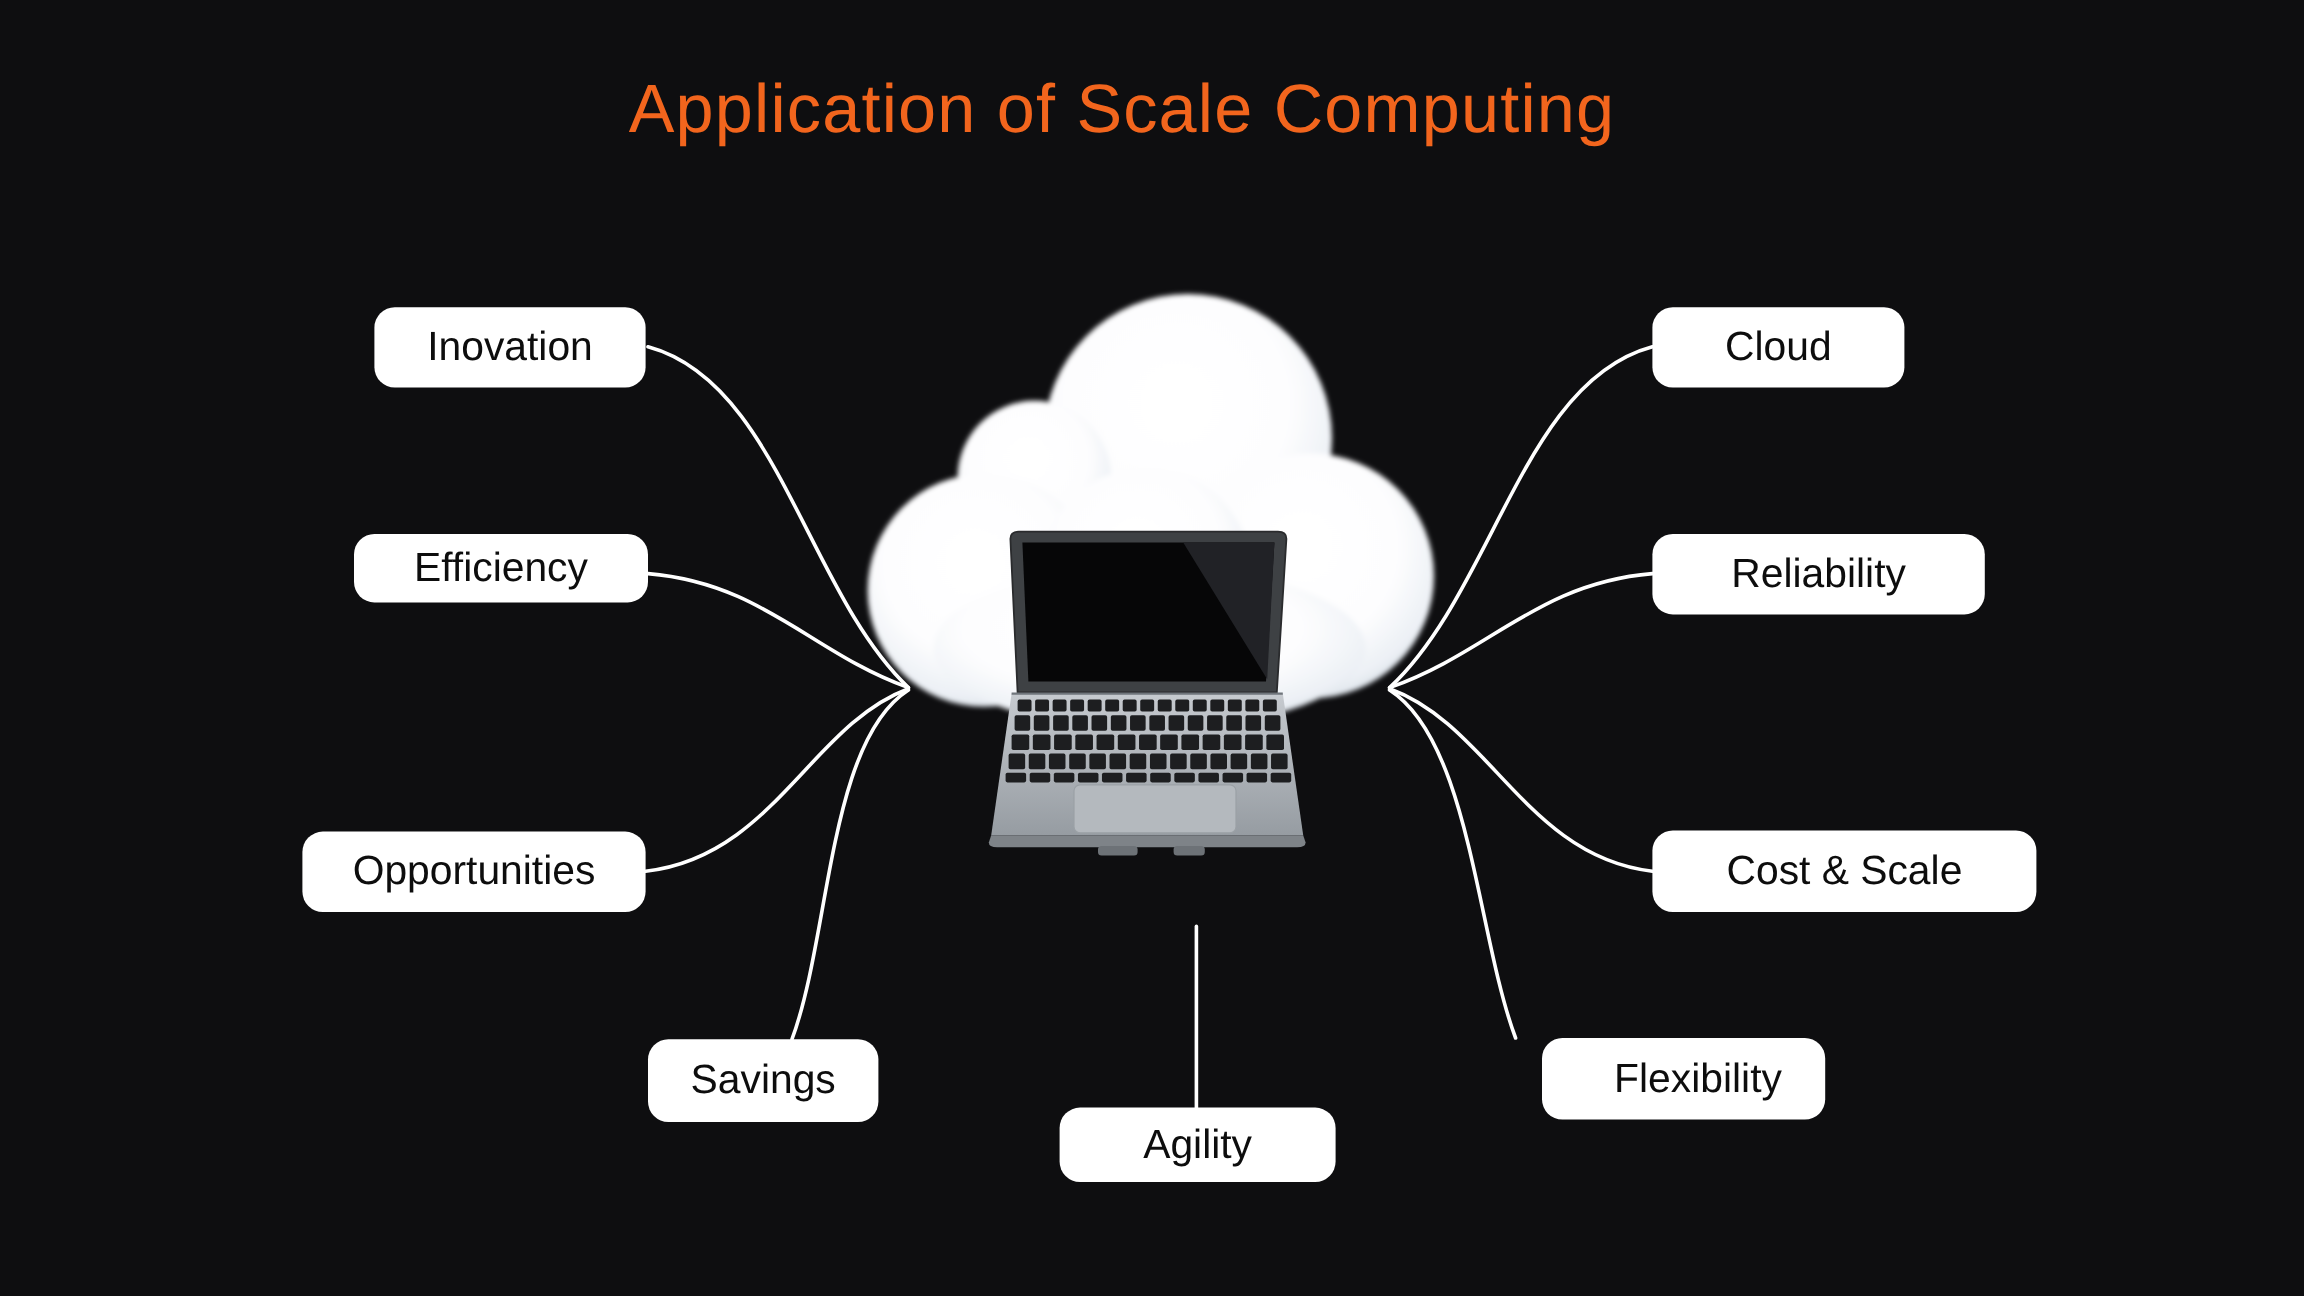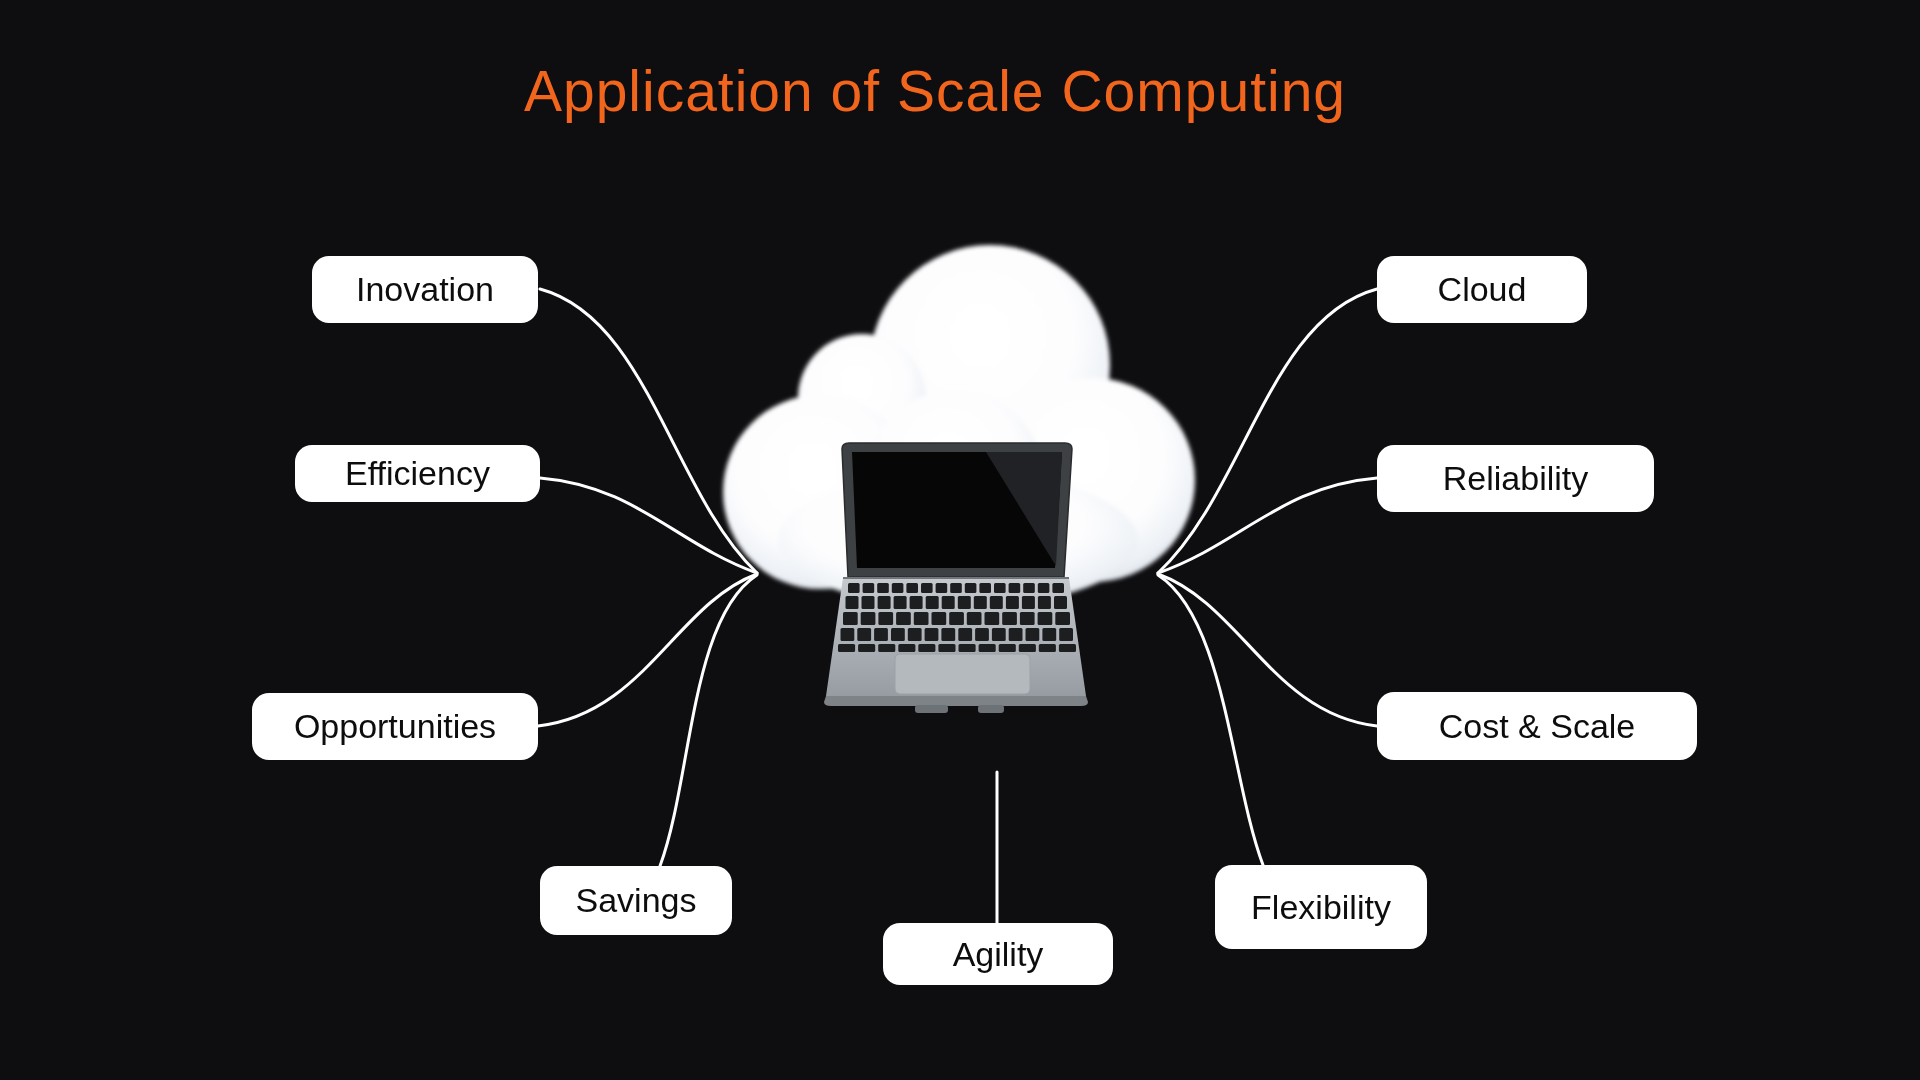--- a/index.html
+++ b/index.html
@@ -158,21 +158,21 @@
       </div>
       <div class="node" style="left: 252px; top: 693px; width: 286px; height: 67px;">
         <span>Opportunities</span>
       </div>
       <div class="node" style="left: 540px; top: 866px; width: 192px; height: 69px;">
         <span>Savings</span>
       </div>
       <div class="node" style="left: 883px; top: 923px; width: 230px; height: 62px;">
         <span>Agility</span>
       </div>
-      <div class="node" style="left: 1215px; top: 865px; width: 212px; height: 84px;">
+      <div class="node" style="left: 1285px; top: 865px; width: 212px; height: 68px; padding-left: 24px;">
         <span>Flexibility</span>
       </div>
       <div class="node" style="left: 1377px; top: 692px; width: 320px; height: 68px;">
         <span>Cost &amp; Scale</span>
       </div>
       <div class="node" style="left: 1377px; top: 445px; width: 277px; height: 67px;">
         <span>Reliability</span>
       </div>
       <div class="node" style="left: 1377px; top: 256px; width: 210px; height: 67px;">
         <span>Cloud</span>

